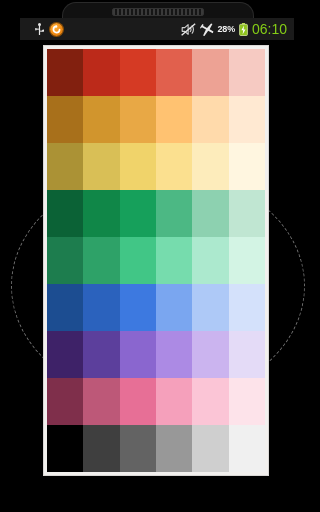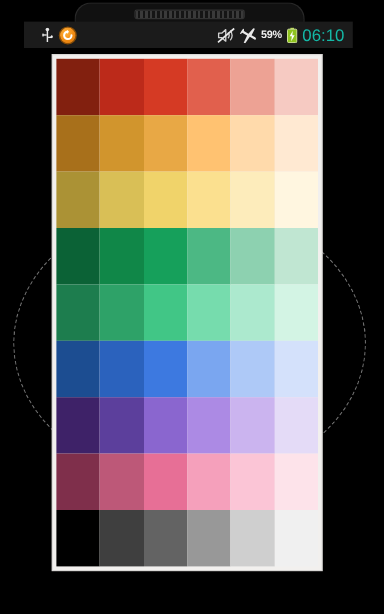--- a/index.html
+++ b/index.html
@@ -39,21 +39,21 @@
   #status-right{display:flex;align-items:center;gap:4px;margin-left:auto;}
   .sb-icon{display:inline-flex;align-items:center;justify-content:center;}
   #usb-icon svg{display:block;}
   #notif-app-icon{
     width:13px;height:13px;border-radius:50%;
     background:radial-gradient(circle at 38% 32%,#ffb340 0%,#f08a12 55%,#d4730a 100%);
     display:flex;align-items:center;justify-content:center;
     box-shadow:0 0 0 1px #8a4e05;
   }
   #battery-pct{font-size:9px;font-weight:bold;letter-spacing:-0.2px;color:#f0f0f0;}
-  #status-clock{font-size:14px;color:#14b8a6;letter-spacing:0px;line-height:1;}
+  #status-clock{font-size:14px;color:#84cc16;letter-spacing:0px;line-height:1;}
 
   
   #guide-circle{
     position:absolute;left:11px;top:170px;width:292px;height:230px;
     border:1px dashed #9a9a9a;border-radius:50%;
     opacity:.72;pointer-events:none;
   }
 
   
   #palette-frame{
@@ -106,21 +106,21 @@
           <path d="M9.6 4.4 a4 4 0 0 1 0 5.2" fill="none" stroke="#cfcfcf" stroke-width="1.2"></path>
           <path d="M11.6 2.6 a6.5 6.5 0 0 1 0 8.8" fill="none" stroke="#cfcfcf" stroke-width="1.2"></path>
           <line x1="0.6" y1="13.2" x2="15.2" y2="0.8" stroke="#e8e8e8" stroke-width="1.5"></line>
         </svg>
       </span>
       <span class="sb-icon">
         <svg width="14" height="13" viewBox="0 0 14 13">
           <path d="M13.2 7.1 L8.0 6.0 L6.1 12.3 L4.7 12.3 L5.5 5.6 L1.0 4.7 L0.2 6.2 L-0.6 6.1 L-0.1 3.6 L0.6 1.3 L1.4 1.4 L1.9 3.0 L6.1 3.9 L8.6 -1.6 L10.0 -1.6 L9.0 4.3 L13.3 5.3 Z" fill="#e8e8e8" transform="translate(0.4,1.2) rotate(18 6.5 5.5)"></path>
         </svg>
       </span>
-      <span id="battery-pct">59%</span>
+      <span id="battery-pct">28%</span>
       <span class="sb-icon">
         <svg width="9" height="13" viewBox="0 0 9 13">
           <rect x="3" y="0" width="3" height="1.3" fill="#b8d94a"></rect>
           <rect x="0.6" y="1.3" width="7.8" height="11.2" rx="1" fill="#8fc31f" stroke="#d6e8a0" stroke-width="0.8"></rect>
           <polygon points="5.0,2.6 2.4,7.3 4.2,7.3 3.6,11.5 6.5,6.4 4.6,6.4" fill="#ffffff"></polygon>
         </svg>
       </span>
       <span id="status-clock">06:10</span>
     </div>
 

